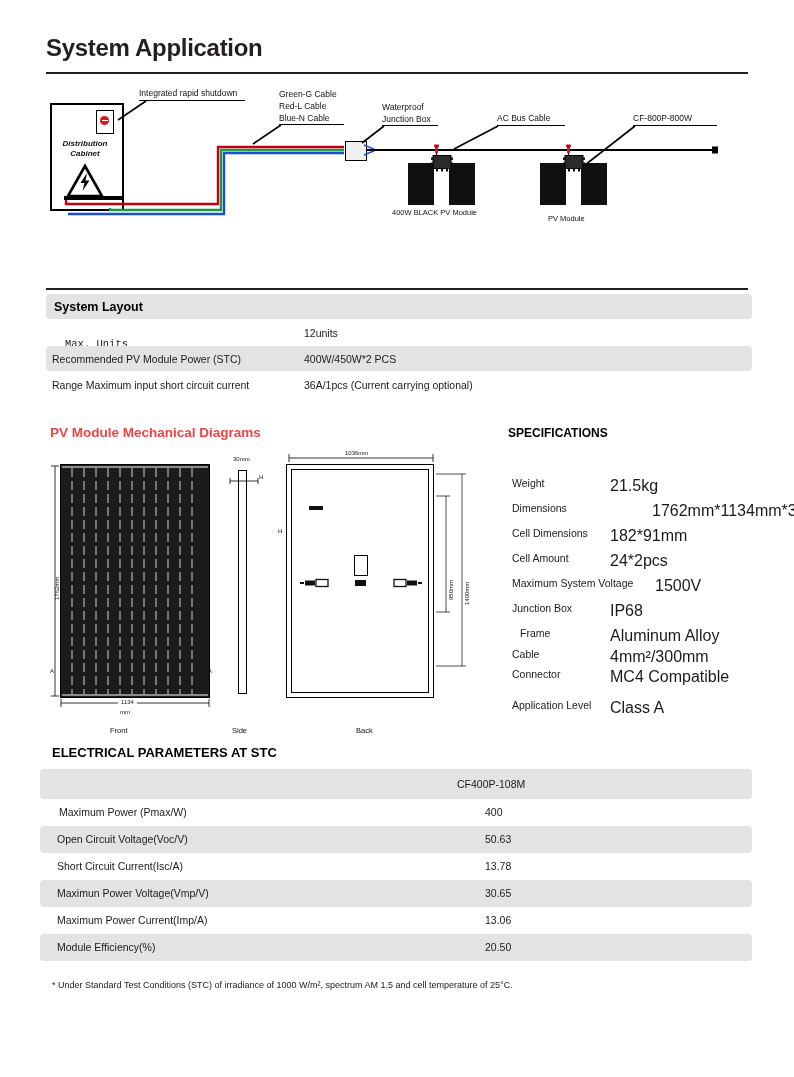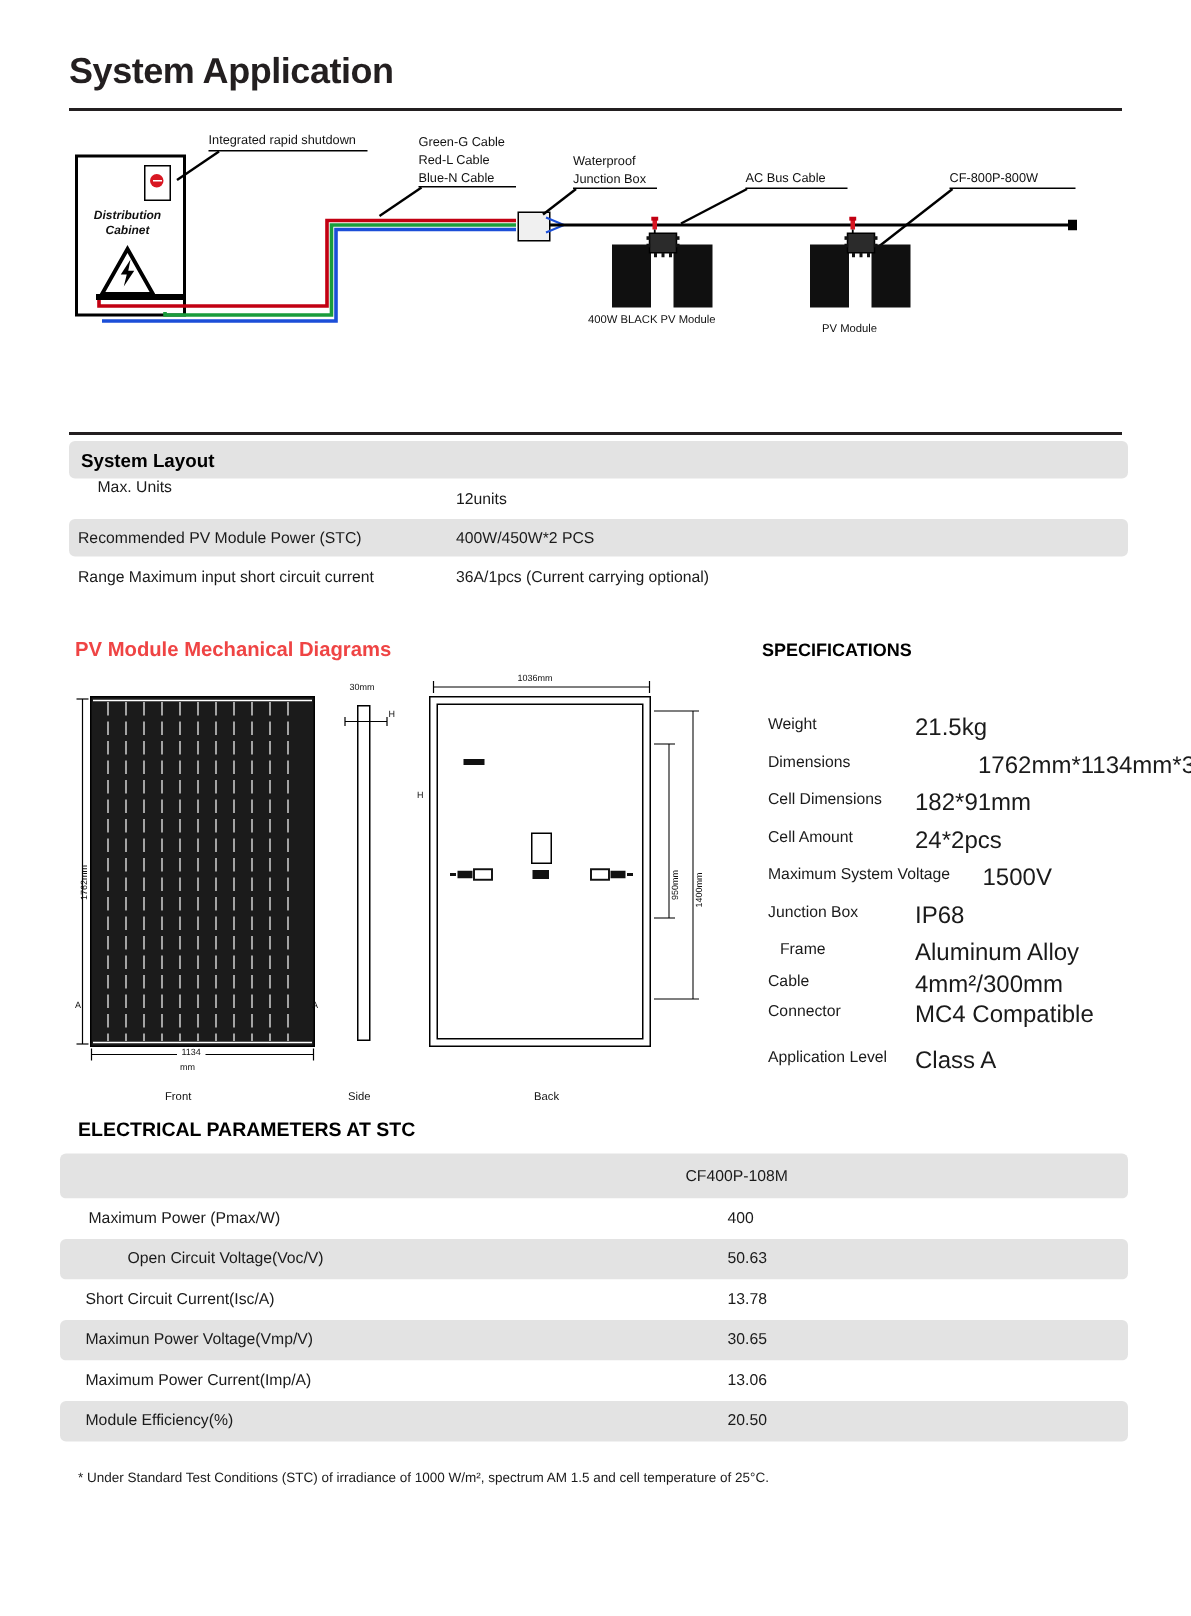--- a/index.html
+++ b/index.html
@@ -235,21 +235,21 @@
     <div class="cap" style="left:548px; top:214px;">PV Module</div>
   </div>
 
   <div class="rule" style="left:46px; top:288px; width:702px;"></div>
 
   <div>
     <div class="band" style="left:46px; top:294px; width:706px; height:25px;"></div>
     <div class="sec-title" style="left:54px; top:300px;">System  Layout</div>
 
     <div class="band white" style="left:46px; top:320px; width:706px; height:25px;"></div>
-    <div class="row-label" style="left:65px; top:319px;">Max. Units</div>
+    <div class="row-label" style="left:65px; top:338px;font-family:Liberation Mono, monospace;">Max. Units</div>
     <div class="row-value" style="left:304px; top:327px;">12units</div>
 
     <div class="band" style="left:46px; top:346px; width:706px; height:25px;"></div>
     <div class="row-label" style="left:52px; top:353px;">Recommended PV Module Power (STC)</div>
     <div class="row-value" style="left:304px; top:353px;">400W/450W*2 PCS</div>
 
     <div class="band white" style="left:46px; top:372px; width:706px; height:25px;"></div>
     <div class="row-label" style="left:52px; top:379px;">Range Maximum input short circuit current</div>
     <div class="row-value" style="left:304px; top:379px;">36A/1pcs (Current carrying optional)</div>
   </div>
@@ -390,21 +390,21 @@
 
   <div>
     <div class="band" style="left:40px; top:769px; width:712px; height:30px;"></div>
     <div class="row-value" style="left:457px; top:778px;text-align:right;">CF400P-108M</div>
 
     <div class="band white" style="left:40px; top:799px; width:712px; height:27px;"></div>
     <div class="row-label" style="left:59px; top:806px;">Maximum Power (Pmax/W)</div>
     <div class="row-value" style="left:485px; top:806px;">400</div>
 
     <div class="band" style="left:40px; top:826px; width:712px; height:27px;"></div>
-    <div class="row-label" style="left:57px; top:833px;margin-left:28px;">Open Circuit Voltage(Voc/V)</div>
+    <div class="row-label" style="left:57px; top:833px;">Open Circuit Voltage(Voc/V)</div>
     <div class="row-value" style="left:485px; top:833px;">50.63</div>
 
     <div class="band white" style="left:40px; top:853px; width:712px; height:27px;"></div>
     <div class="row-label" style="left:57px; top:860px;">Short Circuit Current(Isc/A)</div>
     <div class="row-value" style="left:485px; top:860px;">13.78</div>
 
     <div class="band" style="left:40px; top:880px; width:712px; height:27px;"></div>
     <div class="row-label" style="left:57px; top:887px;">Maximun Power Voltage(Vmp/V)</div>
     <div class="row-value" style="left:485px; top:887px;">30.65</div>
 

